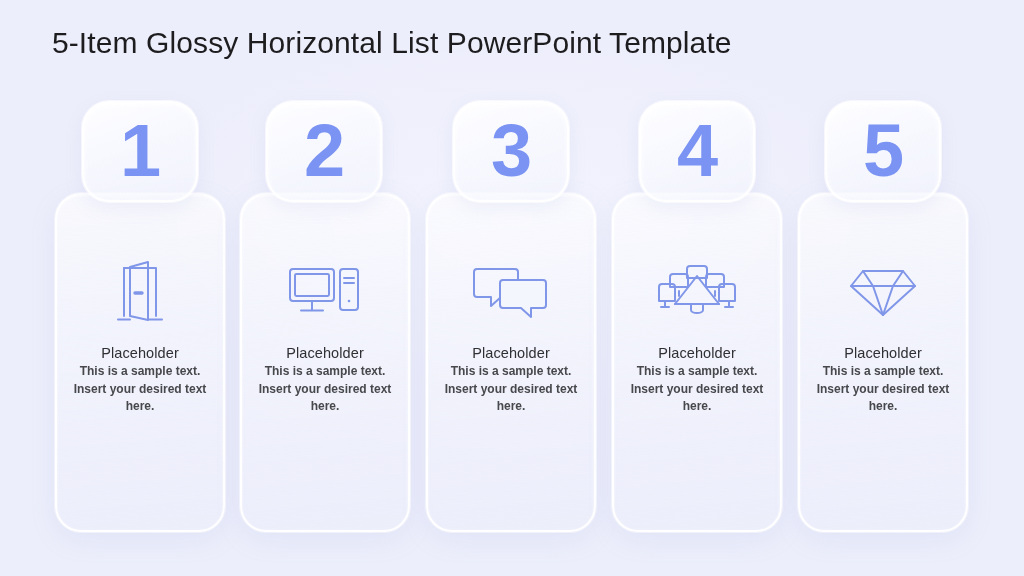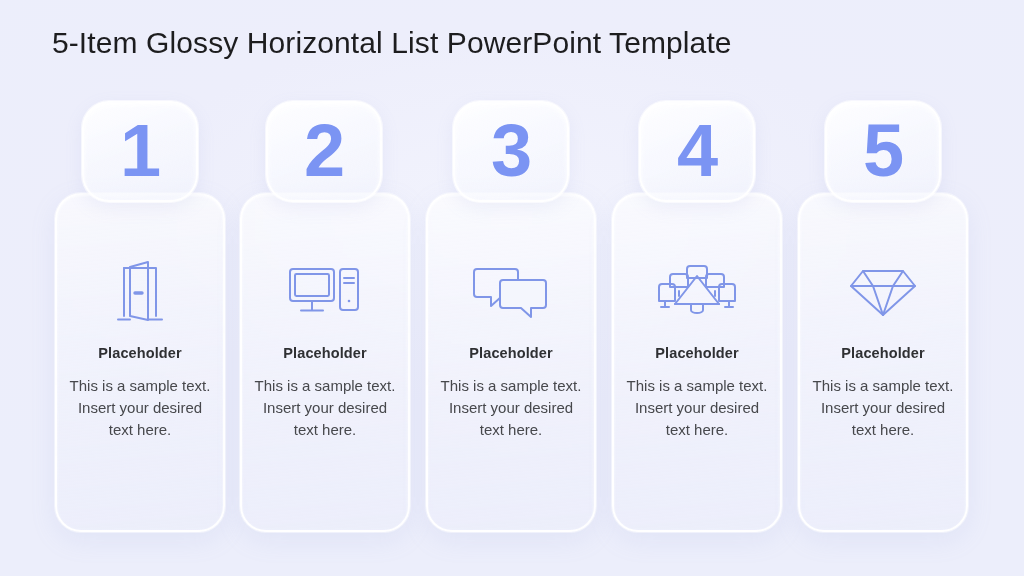--- a/index.html
+++ b/index.html
@@ -143,29 +143,29 @@
     text-align: center;
   }
   .txt.t1 { left: 55px;  }
   .txt.t2 { left: 240px; }
   .txt.t3 { left: 426px; }
   .txt.t4 { left: 612px; }
   .txt.t5 { left: 798px; }
 
   .ph-title {
     font-size: 14.5px;
-    font-weight: 700;
+    font-weight: 400;
     color: #2f3033;
     letter-spacing: 0.1px;
-    margin-bottom: 14px;
+    margin-bottom: 2px;
   }
 
   .ph-body {
-    font-size: 15px;
-    font-weight: 400;
+    font-size: 12px;
+    font-weight: 700;
     color: #47484c;
     line-height: 1.47;
     padding: 0 10px;
   }
 </style>
 </head>
 <body>
 
 <div class="slide">
 

